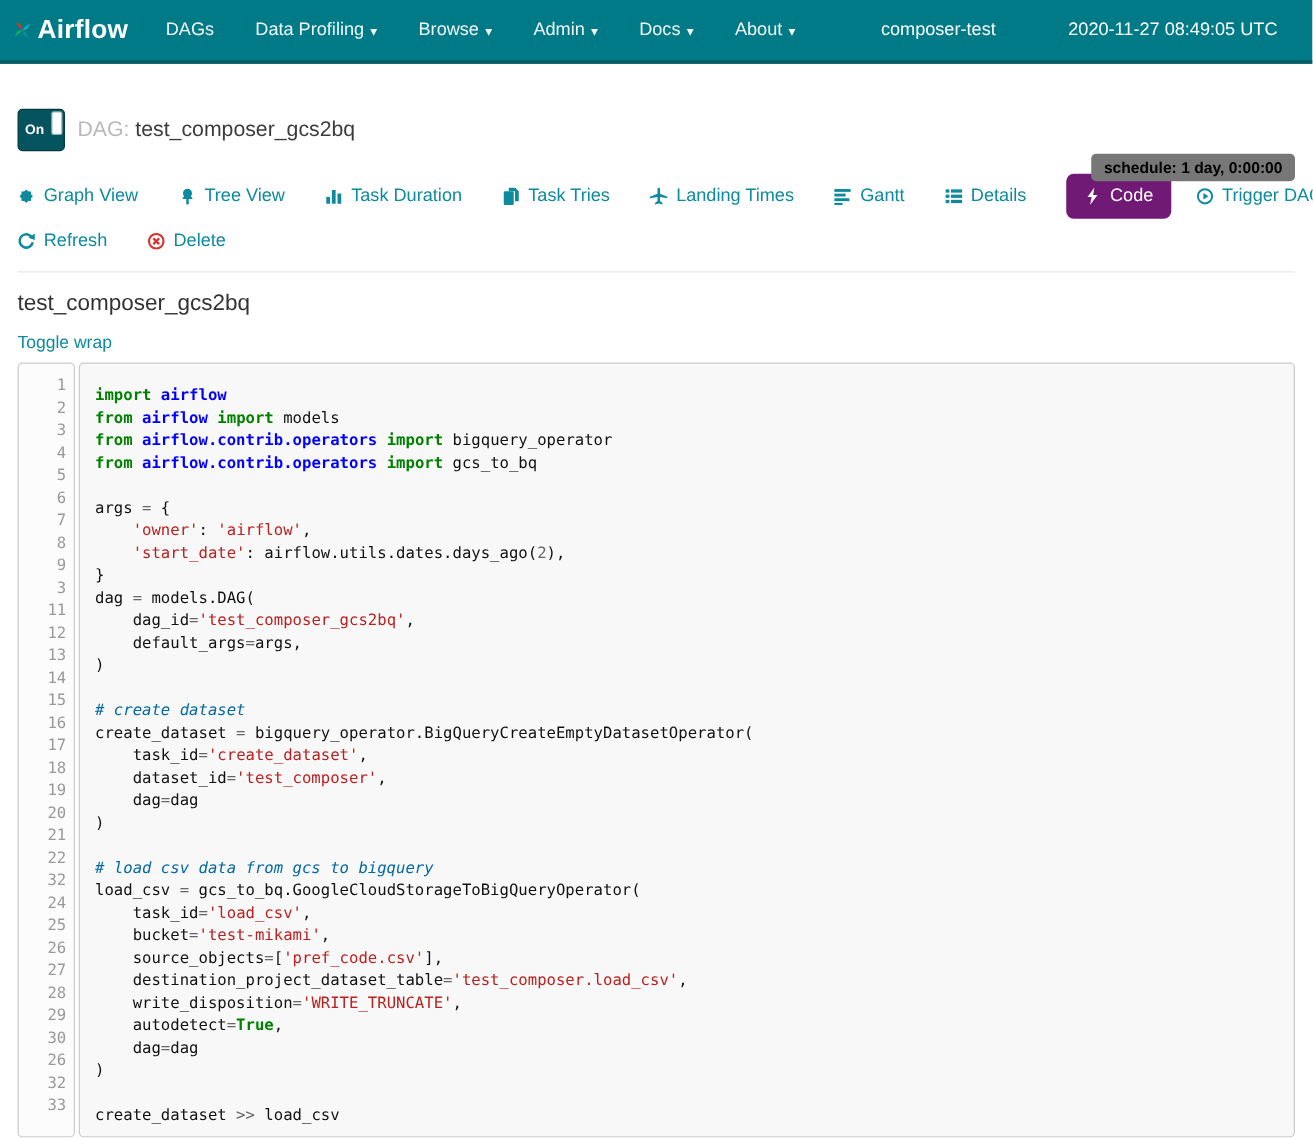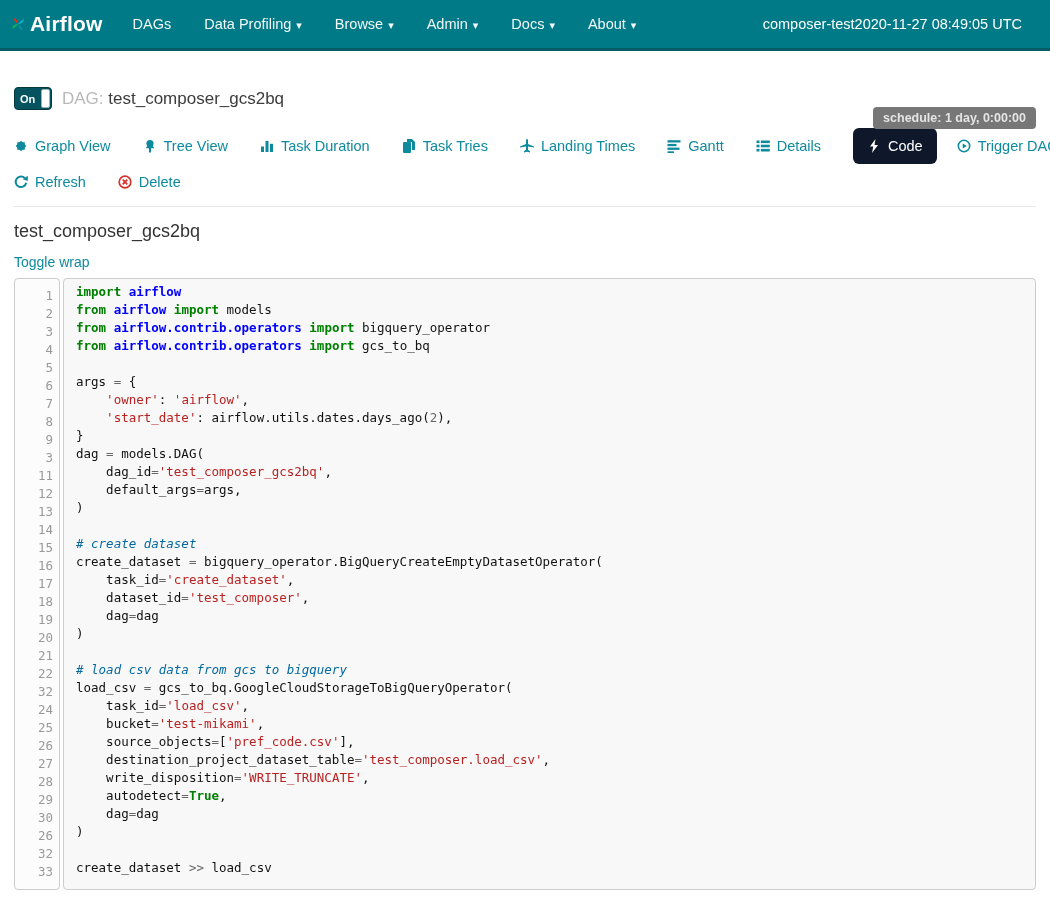--- a/index.html
+++ b/index.html
@@ -10,56 +10,56 @@
     height:51px; background:#007A87; border-bottom:3px solid #055E67;
     display:flex; align-items:center; padding:0 28px 0 10px; color:#fff;
   }
   .brand{ display:flex; align-items:center; gap:4px; margin-right:30px; cursor:pointer; }
   .brand-name{ font-size:21px; font-weight:bold; color:#fff; letter-spacing:.2px; }
   .nav-item{
     color:#f2f7f7; font-size:14.5px; margin-right:33px; cursor:pointer;
     display:inline-flex; align-items:center; gap:5px; white-space:nowrap; text-decoration:none;
   }
   .caret{ font-size:11px; position:relative; top:1px; }
-  .nav-right{ margin-left:auto; display:flex; align-items:center; }
+  .nav-right{ margin-left:auto; display:flex; align-items:center; gap:58px; }
   .nav-static{ color:#fff; font-size:14.5px; }
 
   
   .page{ padding:0 14px; position:relative; }
 
   .sched-badge{
-    position:absolute; top:20px; right:14px;
-    background:#777777; color:#e5e5e5; font-size:12.5px; font-weight:bold;
+    position:absolute; top:36px; right:14px;
+    background:#777777; color:#000000; font-size:12.5px; font-weight:bold;
     padding:4px 10px; border-radius:4px;
   }
 
   .dag-header{ margin-top:36px; display:flex; align-items:center; gap:10px; }
   .onoff{
-    position:relative; width:38px; height:23px; background:#04535E;
+    position:relative; width:38px; height:34px; background:#04535E;
     border:1px solid #033A42; border-radius:4px; cursor:pointer; flex:none;
     display:flex; align-items:center;text-align:right;
   }
   .onoff .on-label{ color:#fff; font-size:11px; font-weight:bold; padding-left:5px; }
   .onoff .knob{
     position:absolute; right:1px; top:1px; width:9px; height:19px;
     background:#fff; border-radius:2px; border:1px solid #9db3b6;
   }
   .dag-title{ font-size:17px; font-weight:normal; color:#3C3C3C;text-align:right; }
   .dag-title .muted{ color:#b9b9b9; }
 
   
   .tabs{ margin-top:18px; display:flex; align-items:center; }
   .tabs.row2{ margin-top:10px; }
   .tab{
     display:inline-flex; align-items:center; gap:7px;
     color:#0E8A9E; font-size:14.5px; margin-right:32px; cursor:pointer; white-space:nowrap;
   }
   .tab svg{ flex:none; }
   .tab.active{
-    background:#0f172a; color:#fff; padding:10px 14px; border-radius:6px;
+    background:#701a75; color:#fff; padding:10px 14px; border-radius:6px;
     margin-right:20px;
   }
   .tab.danger-icon svg{ color:#D9322D; }
 
   hr.sep{ border:none; border-top:1px solid #e8e8e8; margin-top:16px; }
 
   .code-heading{ margin-top:14px; font-size:18px; font-weight:normal; color:#333; }
   .toggle-wrap{ display:inline-block; margin-top:12px; color:#0E8A9E; font-size:14px; cursor:pointer; }
 
   
@@ -67,21 +67,21 @@
   .lineno-box{
     flex:none; width:46px; background:#fcfcfc; border:1px solid #cccccc;
     border-radius:4px; padding:8px 6px 8px 0;
   }
   .lineno-box .ln{
     display:block; height:18px; line-height:18px; text-align:right;
     font-family:"DejaVu Sans Mono", monospace; font-size:12.5px; color:#999;
   }
   .code-box{
     flex:1; background:#f8f8f8; border:1px solid #cccccc; border-radius:4px;
-    padding:4px 8px 8px 12px; margin-left:3px; overflow:hidden;
+    padding:16px 8px 8px 12px; margin-left:3px; overflow:hidden;
   }
   .code-box .cl{
     height:18px; line-height:18px; white-space:pre;
     font-family:"DejaVu Sans Mono", monospace; font-size:12.5px; color:#111;
   }
   .tok-k{ color:#008000; font-weight:bold; }
   .tok-nn{ color:#0000FF; font-weight:bold; }
   .tok-s{ color:#BA2121;text-align:center; }
   .tok-c{ color:#0369a1; font-style:italic; }
   .tok-o{ color:#666666; }

